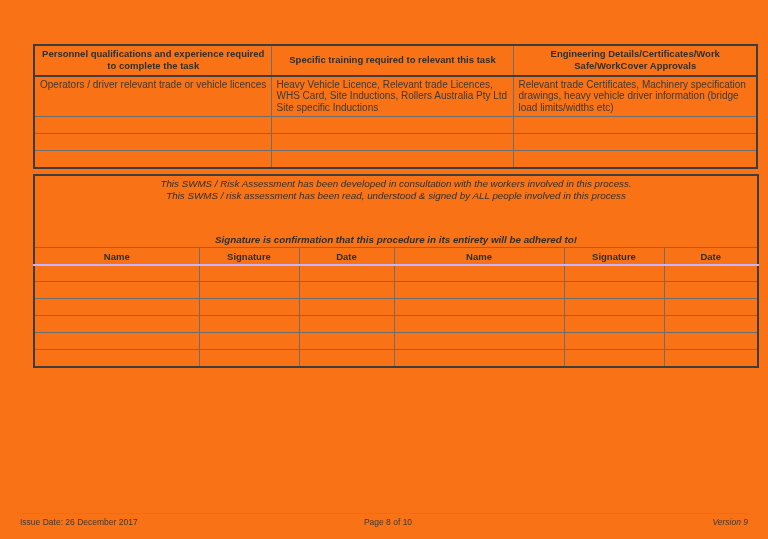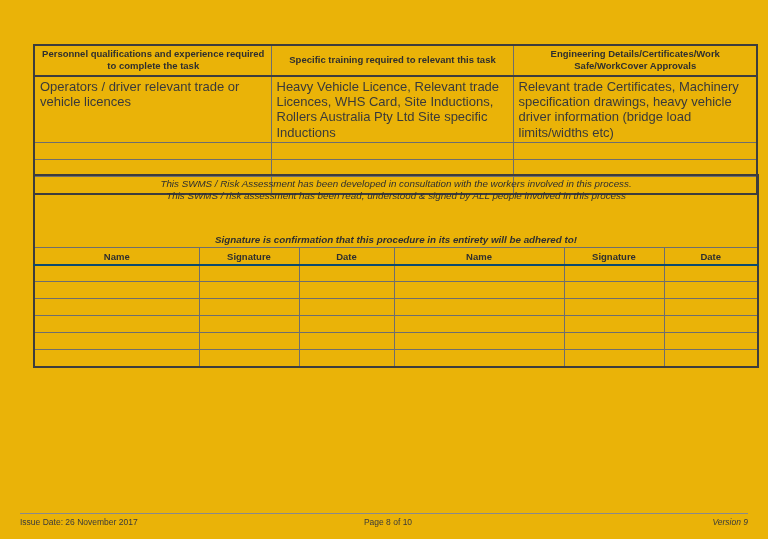--- a/index.html
+++ b/index.html
@@ -4,62 +4,62 @@
 <style>
   * { margin: 0; padding: 0; box-sizing: border-box; }
   html, body { background: #ffffff; }
   body {
     width: 768px; height: 539px;
     font-family: "Liberation Sans", sans-serif;
     color: #3a3a3a;
     position: relative;
     overflow: hidden;
   }
-  .page { position: absolute; inset: 0; background: #eab308; }
+  .page { position: absolute; inset: 0; background: #f97316; }
 
   table { border-collapse: collapse; table-layout: fixed; }
 
   
   .qual-table {
     position: absolute; left: 33px; top: 44px; width: 723px;
     border: 2px solid #3d3d3d;
   }
   .qual-table td, .qual-table th {
     border: 1px solid #6e6e6e;
     vertical-align: top;
     padding: 2px 4px 2px 5px;
   }
   .qual-table th {
     font-size: 9.5px; font-weight: bold; text-align: center;
     vertical-align: middle; line-height: 1.3;
     height: 29px; color: #2f2f2f;
     border-bottom: 2px solid #3d3d3d;
   }
   .qual-table td.content-cell {
-    font-size: 13px; line-height: 1.18; height: 37px; color: #3a3a3a;
+    font-size: 10px; line-height: 1.18; height: 37px; color: #3a3a3a;
   }
   .qual-table tr.empty-row td { height: 17px; }
 
   
   .signoff-table {
     position: absolute; left: 33px; top: 174px; width: 724px;
     border: 2px solid #3d3d3d;
   }
   .signoff-table td, .signoff-table th { border: 1px solid #6e6e6e; }
   .consult-cell {
     text-align: center; vertical-align: middle;
     padding: 2px 12px; height: 35px;
     border-bottom: 1px solid #6e6e6e;
   }
   .consult-line { font-size: 9.8px; font-style: italic; line-height: 1.2; color: #2f2f2f; }
   .consult-line.bold { font-weight: bold; margin-top: 32px; }
   .signoff-table th.col-head {
     font-size: 9.5px; font-weight: bold; 
     vertical-align: middle; height: 17px; color: #2f2f2f;
-    border-bottom: 2px solid #0c4a6e;
+    border-bottom: 2px solid #c4b5fd;
   }
   .signoff-table tr.empty-row td { height: 17px; }
 
   
   .footer {
     position: absolute; left: 20px; right: 20px; top: 513px;
     border-top: 1.5px solid #8a8a8a;
     padding-top: 3px;
     font-size: 8.5px; color: #3a3a3a;
     display: flex; justify-content: space-between; align-items: flex-start;
@@ -181,17 +181,17 @@
           <td></td>
         <td></td>
           <td></td>
           <td></td>
       </tr>
     </tbody>
   </table>
 
   <div class="footer">
     <span class="center">Page 8 of 10</span>
-    <span class="left">Issue Date: 26 November 2017</span>
+    <span class="left">Issue Date: 26 December 2017</span>
     <span class="right">Version 9</span>
   </div>
 
 </div>
 
 </body></html>

